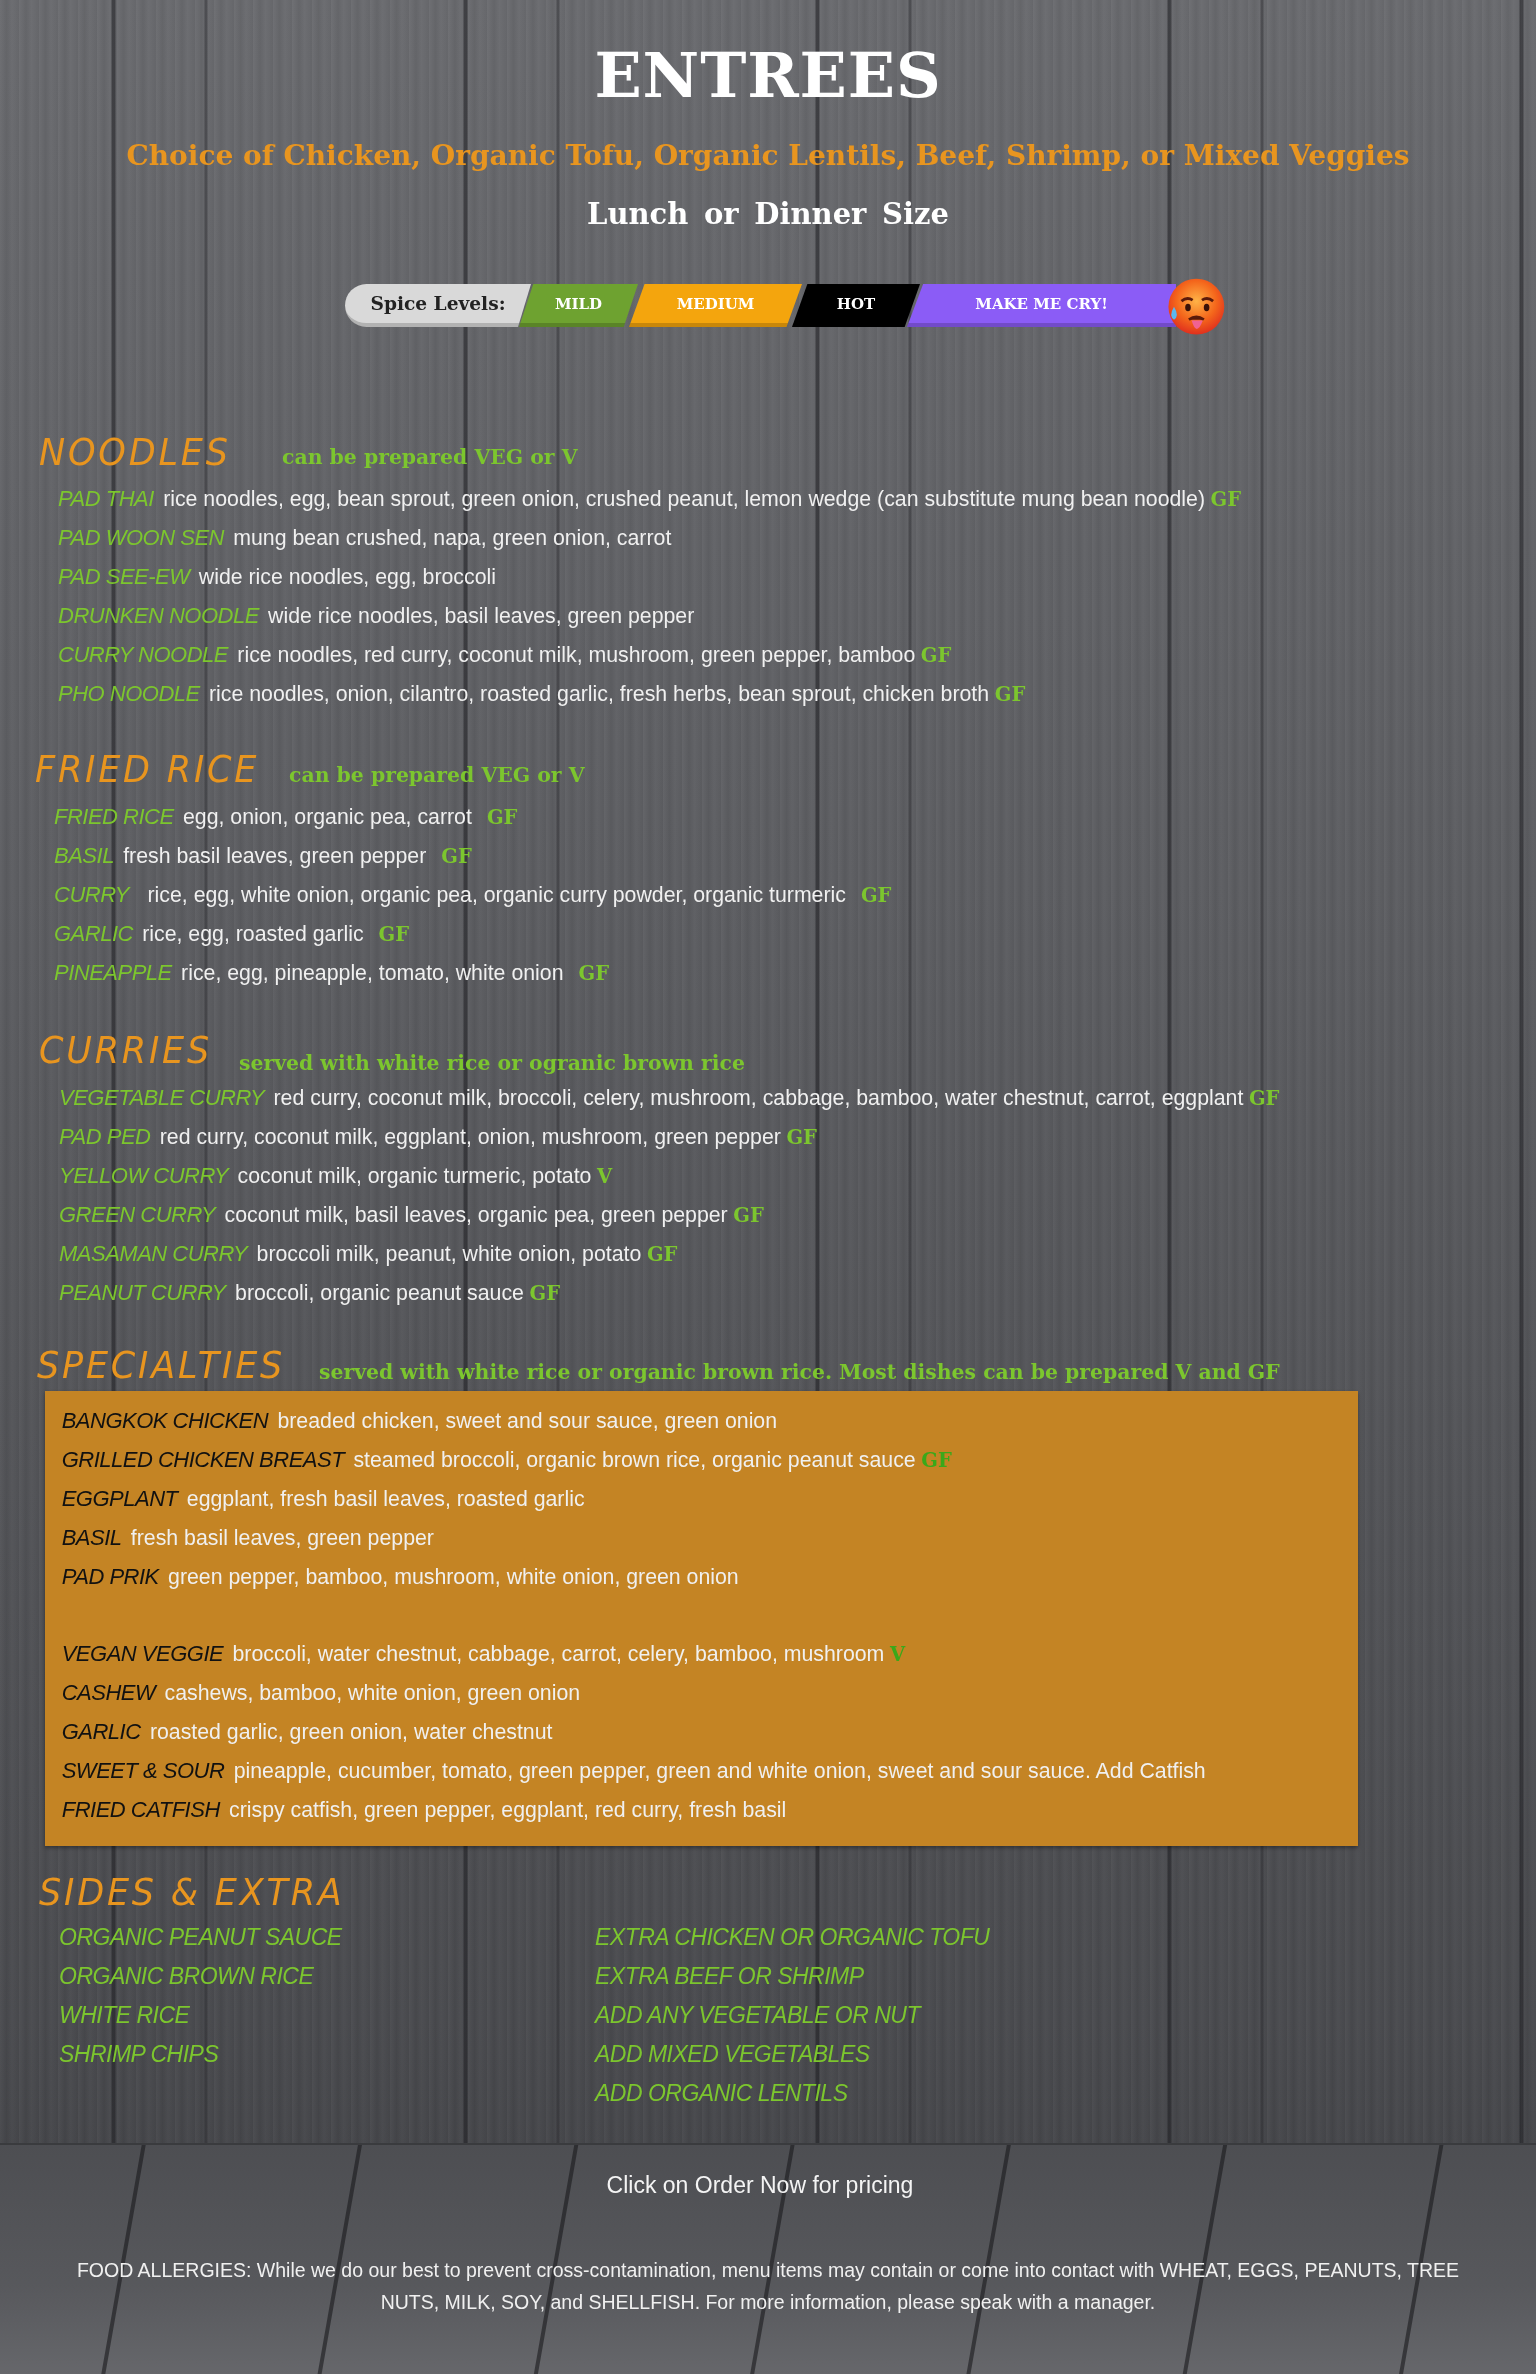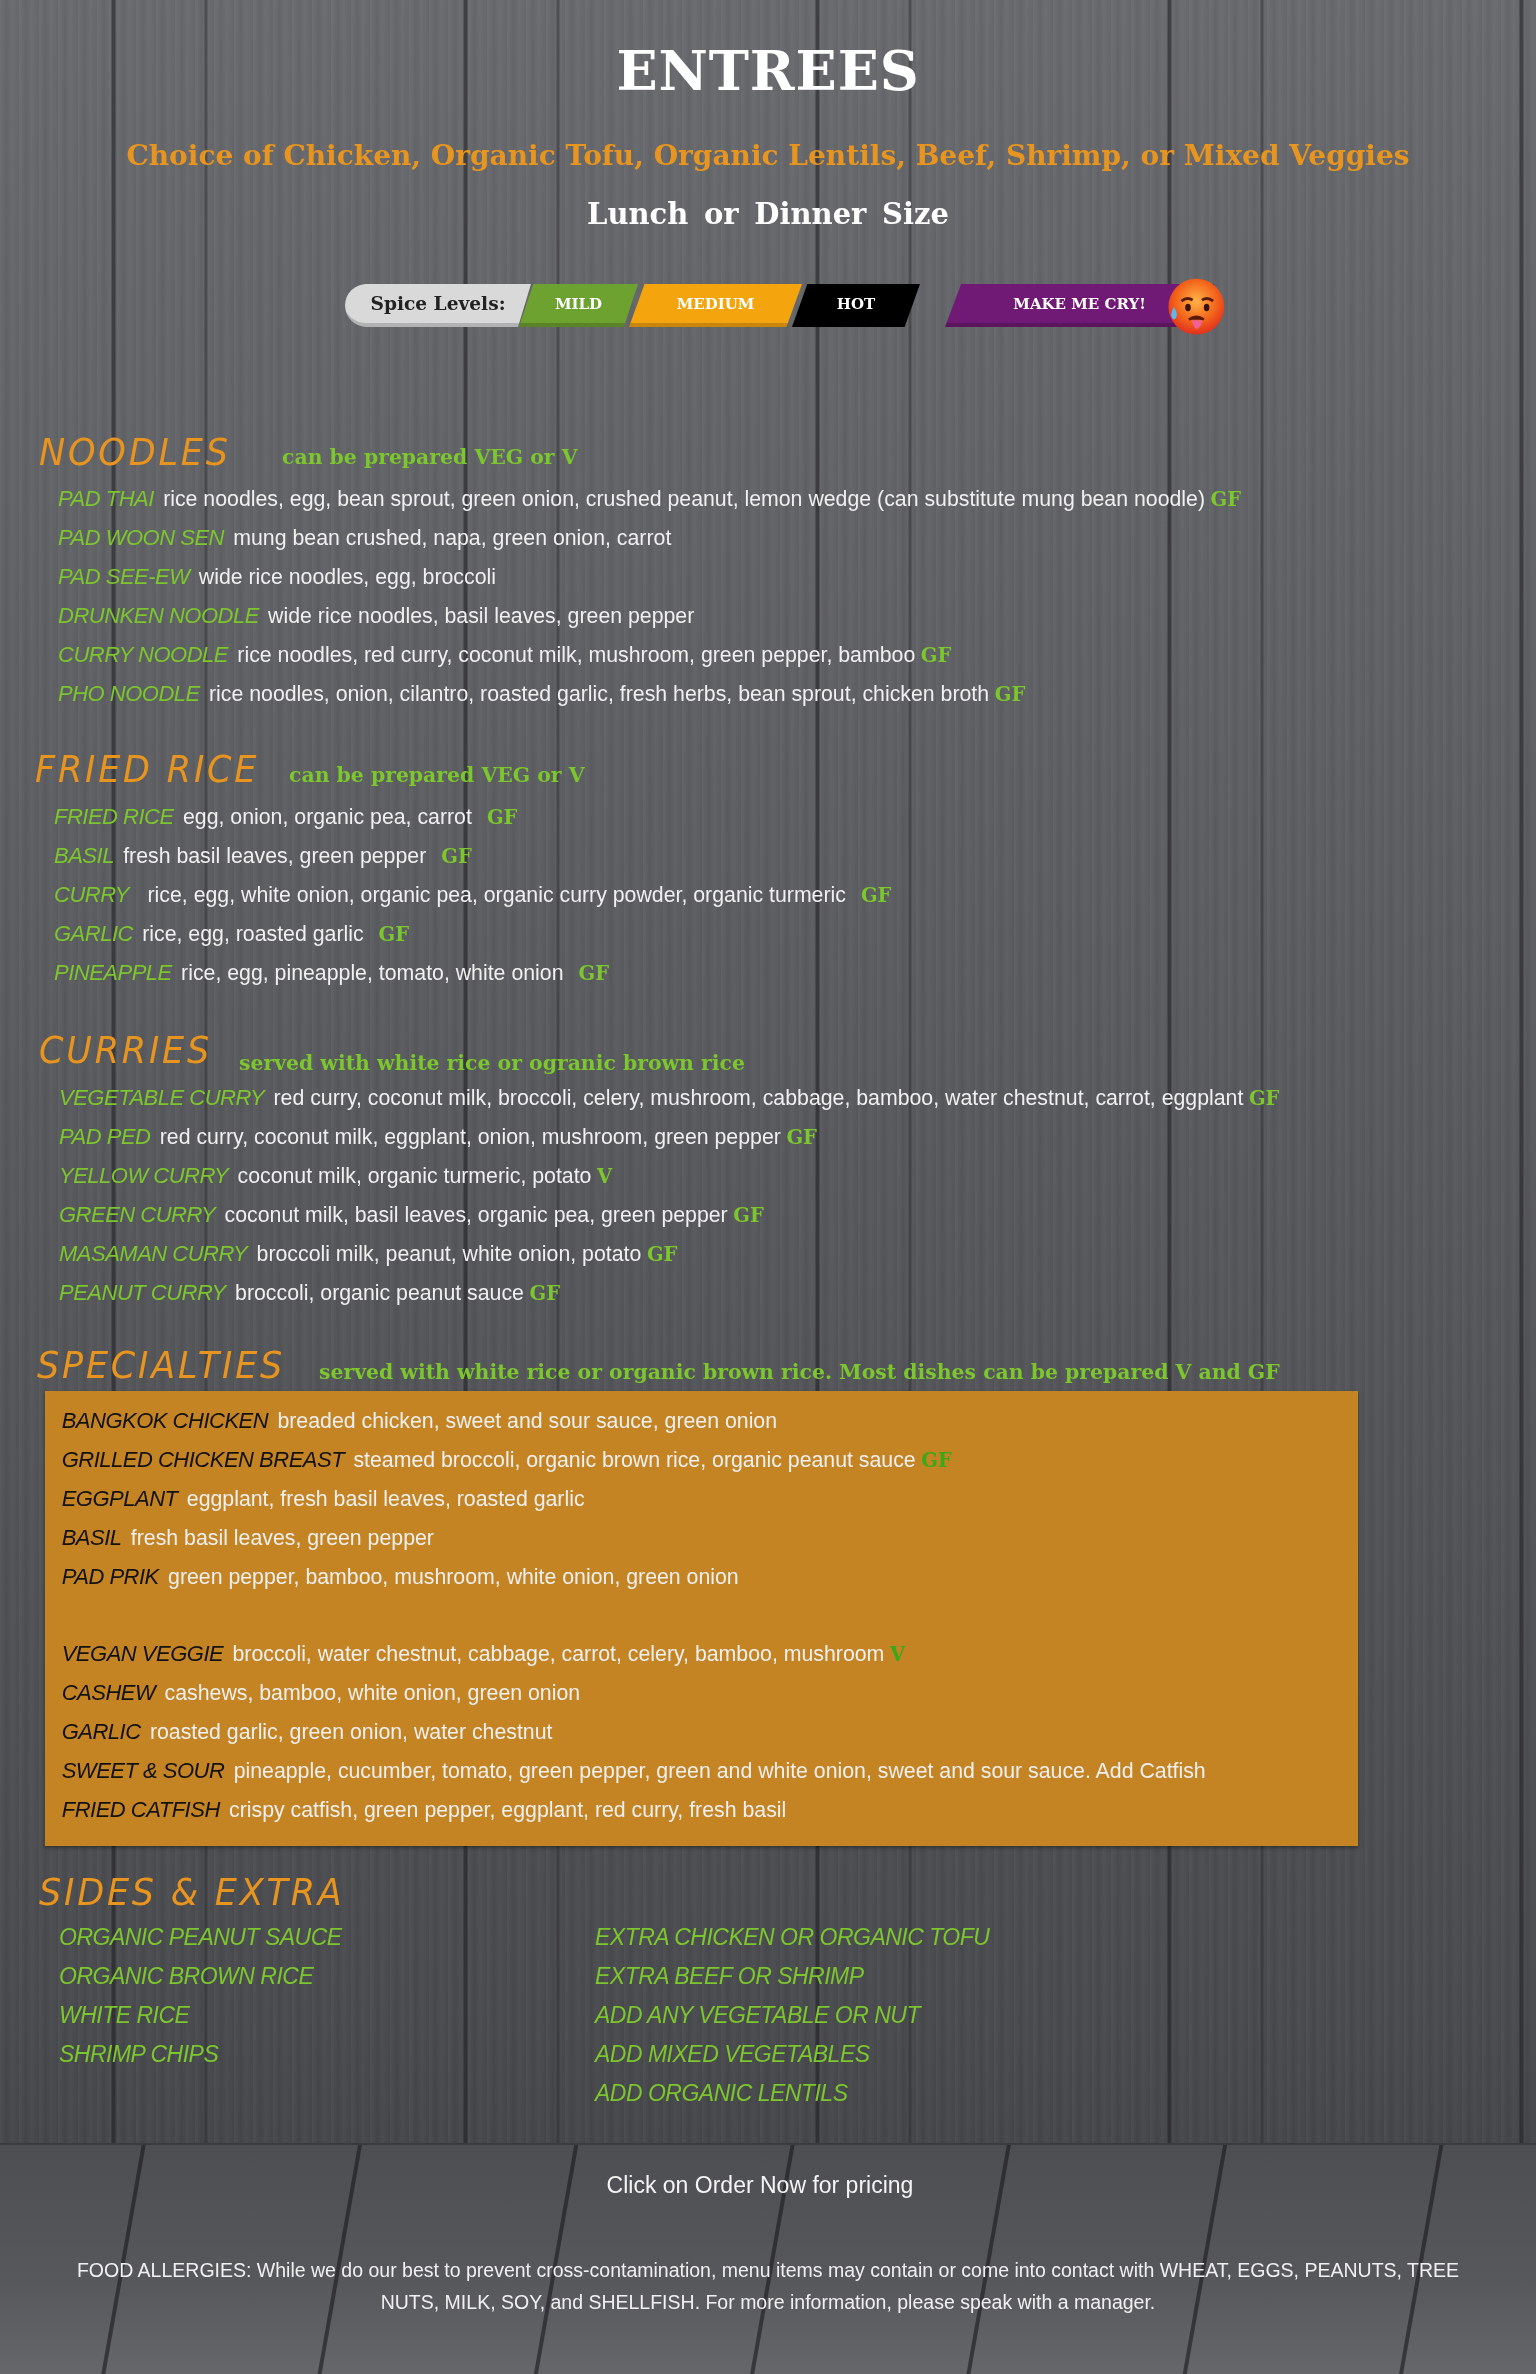--- a/index.html
+++ b/index.html
@@ -27,21 +27,21 @@
       repeating-linear-gradient(100deg,
         rgba(0,0,0,0) 0px, rgba(0,0,0,0) 139px,
         rgba(25,25,28,0.6) 140px, rgba(25,25,28,0.6) 143px,
         rgba(0,0,0,0) 144px, rgba(0,0,0,0) 213px),
       linear-gradient(180deg, #4d4e52 0%, #57585c 60%, #66676b 100%);
     border-top: 2.8px solid #3a3b3e;
   }
 
   .title {
     position: absolute; top: 39px; left: 0; width: 1536px; text-align: center;
-    font-family: "DejaVu Serif", serif; font-weight: bold; font-size: 54px; color: #ffffff;
+    font-family: "DejaVu Serif", serif; font-weight: bold; font-size: 62px; color: #ffffff;
     letter-spacing: 0.9px;
   }
   .choice {
     position: absolute; top: 139px; left: 0; width: 1536px; text-align: center;
     font-family: "DejaVu Serif", serif; font-weight: bold; font-size: 28px; color: #e8951f;
   }
   .size {
     position: absolute; top: 197px; left: 0; width: 1536px; text-align: center;
     font-family: "DejaVu Serif", serif; font-weight: bold; font-size: 29px; color: #ffffff;
     word-spacing: 5.6px;
@@ -58,21 +58,21 @@
     border-bottom: 4.6px solid rgba(0,0,0,0.18);
   }
   .spice .label {
     left: 0; width: 186px; background: #d9d9d9; color: #222; font-size: 18.6px;
     border-radius: 22px 0 0 22px;
     clip-path: polygon(0 0, 100% 0, 93% 100%, 0 100%);
   }
   .spice .mild { left: 174px; width: 119px; background: #6ea230; clip-path: polygon(12% 0, 100% 0, 88% 100%, 0 100%); }
   .spice .medium { left: 284px; width: 173px; background: #f4a50d; clip-path: polygon(9% 0, 100% 0, 91% 100%, 0 100%); }
   .spice .hot { left: 447px; width: 128px; background: #000000; clip-path: polygon(12% 0, 100% 0, 88% 100%, 0 100%); }
-  .spice .cry { left: 600px; width: 269px; background: #701a75; clip-path: polygon(6% 0, 100% 0, 100% 100%, 0 100%); }
+  .spice .cry { left: 562px; width: 269px; background: #8b5cf6; clip-path: polygon(6% 0, 100% 0, 100% 100%, 0 100%); }
   .emoji {
     position: absolute; left: 816px; top: -9.3px; width: 67px; height: 67px;
   }
 
   
   .section { position: absolute; left: 0; width: 1536px; }
   .sec-title {
     position: absolute; font-family: "DejaVu Sans", sans-serif; font-size: 35px; color: #e8951f;
     letter-spacing: 2.8px; font-style: italic; font-weight: normal;
     transform: scaleY(1.08);

